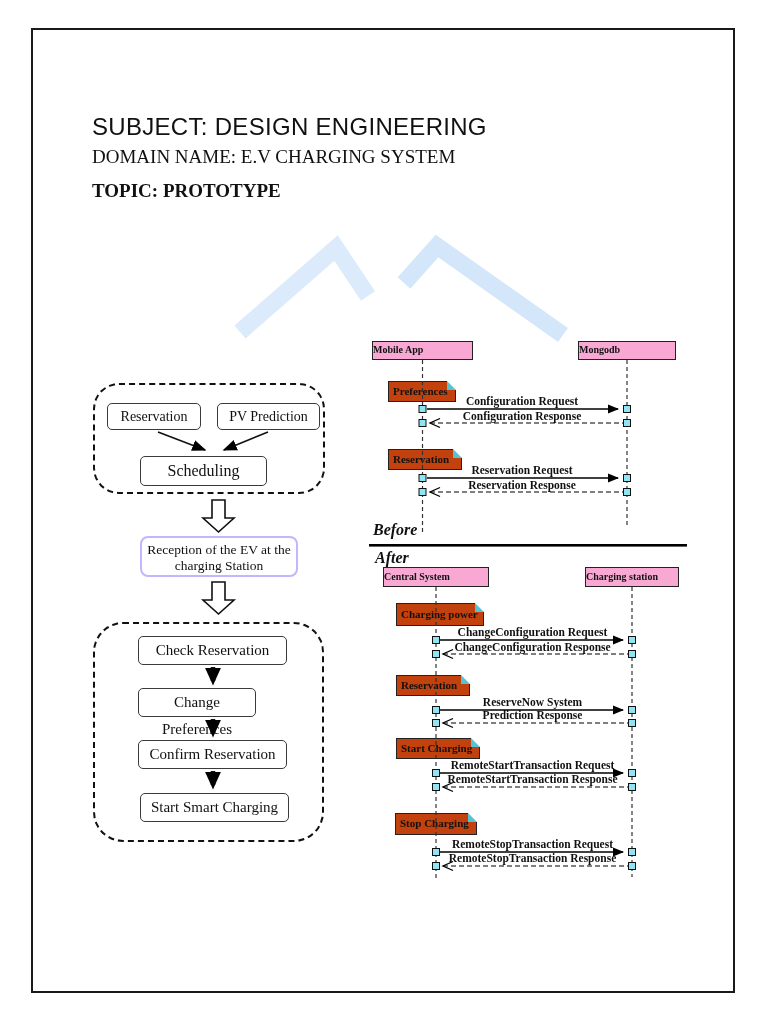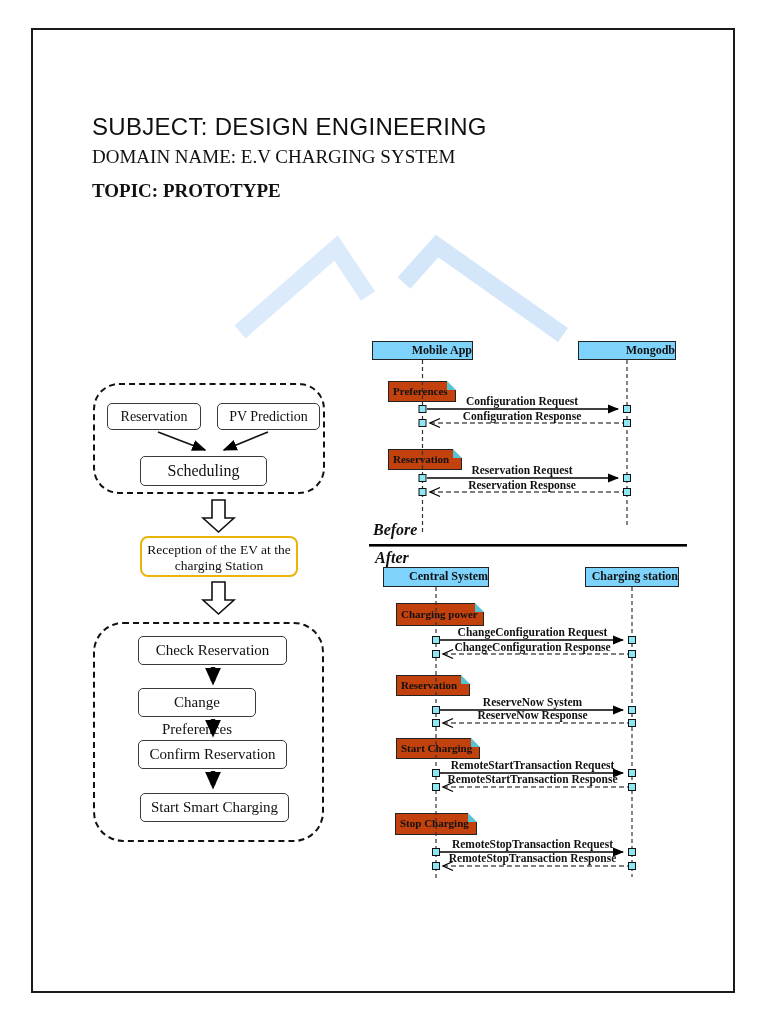--- a/index.html
+++ b/index.html
@@ -16,29 +16,29 @@
   .watermark{position:absolute;left:0;top:0;pointer-events:none;}
   
   .dash-group{position:absolute;border:2px dashed #111;box-sizing:border-box;}
   .g1{left:93px;top:383px;width:232px;height:111px;border-radius:26px;}
   .g2{left:93px;top:622px;width:231px;height:220px;border-radius:30px;}
   .fbox{position:absolute;background:#fff;border:1px solid #3a3a3a;border-radius:5px;
         box-sizing:border-box;text-align:center;font-size:14px;}
   .fb-res{left:107px;top:403px;width:94px;height:27px;line-height:25px;}
   .fb-pv{left:217px;top:403px;width:103px;height:27px;line-height:25px;}
   .fb-sch{left:140px;top:456px;width:127px;height:30px;line-height:28px;font-size:16px;}
-  .fb-rec{left:140px;top:536px;width:158px;height:41px;border:2px solid #eab308;border-radius:8px;
+  .fb-rec{left:140px;top:536px;width:158px;height:41px;border:2px solid #c4b5fd;border-radius:8px;
         font-size:13.5px;line-height:16px;padding-top:4px;}
   .fb-chk{left:138px;top:636px;width:149px;height:29px;line-height:27px;font-size:15px;}
   .fb-chg{left:138px;top:688px;width:118px;height:29px;line-height:27px;font-size:15px;}
   .fb-cnf{left:138px;top:740px;width:149px;height:29px;line-height:27px;font-size:15px;}
   .fb-ssc{left:140px;top:793px;width:149px;height:29px;line-height:27px;font-size:15px;}
   
-  .actor{position:absolute;background:#7dd3fc;border:1.5px solid #222;box-sizing:border-box;
-        text-align:right;font-weight:bold;font-size:12px;}
+  .actor{position:absolute;background:#f9a8d4;border:1.5px solid #222;box-sizing:border-box;
+        text-align:left;font-weight:bold;font-size:10px;}
   .a-mobile{left:372px;top:341px;width:101px;height:19px;line-height:16px;}
   .a-mongo{left:578px;top:341px;width:98px;height:19px;line-height:16px;}
   .a-central{left:383px;top:567px;width:106px;height:20px;line-height:17px;}
   .a-station{left:585px;top:567px;width:94px;height:20px;line-height:17px;}
   .note{position:absolute;background:#c2410c;border:1px solid #222;box-sizing:border-box;
         font-weight:bold;font-size:11px;padding:3px 3px 0 4px;white-space:nowrap;}
   .note::before{content:"";position:absolute;top:-1px;right:-1px;width:0;height:0;
         border-top:9px solid #fff;border-left:9px solid #56c2d4;}
   .n-pref{left:388px;top:381px;width:68px;height:21px;}
   .n-resb{left:388px;top:449px;width:74px;height:21px;}
@@ -92,21 +92,21 @@
   <div class="section-label s-before">Before</div>
 
   <div class="section-label s-after">After</div>
   <div class="actor a-central">Central System</div>
   <div class="actor a-station">Charging station</div>
   <div class="note n-cpow">Charging power</div>
   <div class="msg-label mla" style="top:626px;">ChangeConfiguration Request</div>
   <div class="msg-label mla" style="top:641px;">ChangeConfiguration Response</div>
   <div class="note n-resa">Reservation</div>
   <div class="msg-label mla" style="top:696px;">ReserveNow System</div>
-  <div class="msg-label mla" style="top:709px;">ReserveNow Response</div>
+  <div class="msg-label mla" style="top:709px;">Prediction Response</div>
   <div class="note n-start">Start Charging</div>
   <div class="msg-label mla" style="top:759px;">RemoteStartTransaction Request</div>
   <div class="msg-label mla" style="top:773px;">RemoteStartTransaction Response</div>
   <div class="note n-stop">Stop Charging</div>
   <div class="msg-label mla" style="top:838px;">RemoteStopTransaction Request</div>
   <div class="msg-label mla" style="top:852px;">RemoteStopTransaction Response</div>
 
   <svg class="overlay" width="768" height="1024">
     <defs>
       <marker id="mF" markerWidth="9" markerHeight="7" refX="8" refY="3.5" orient="auto">

